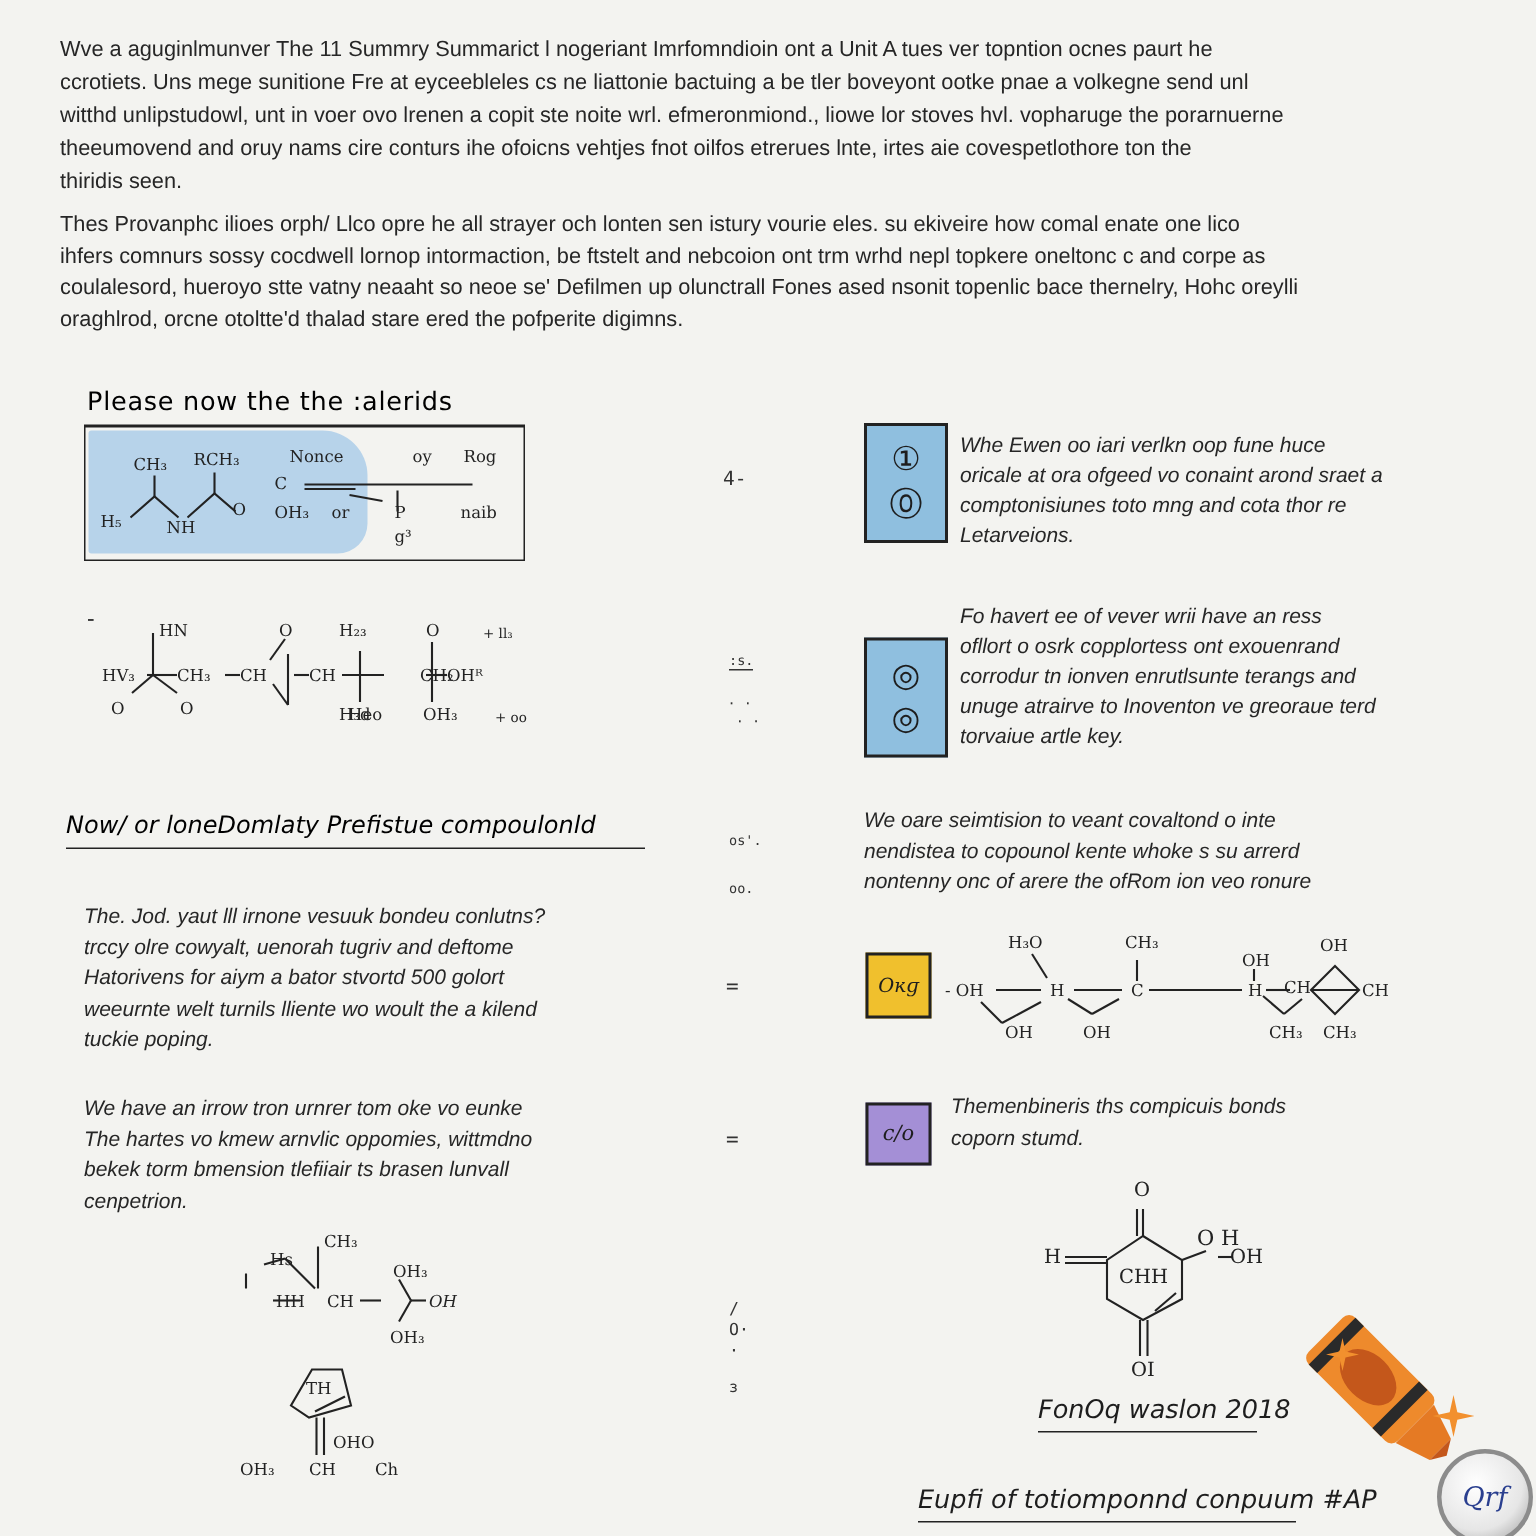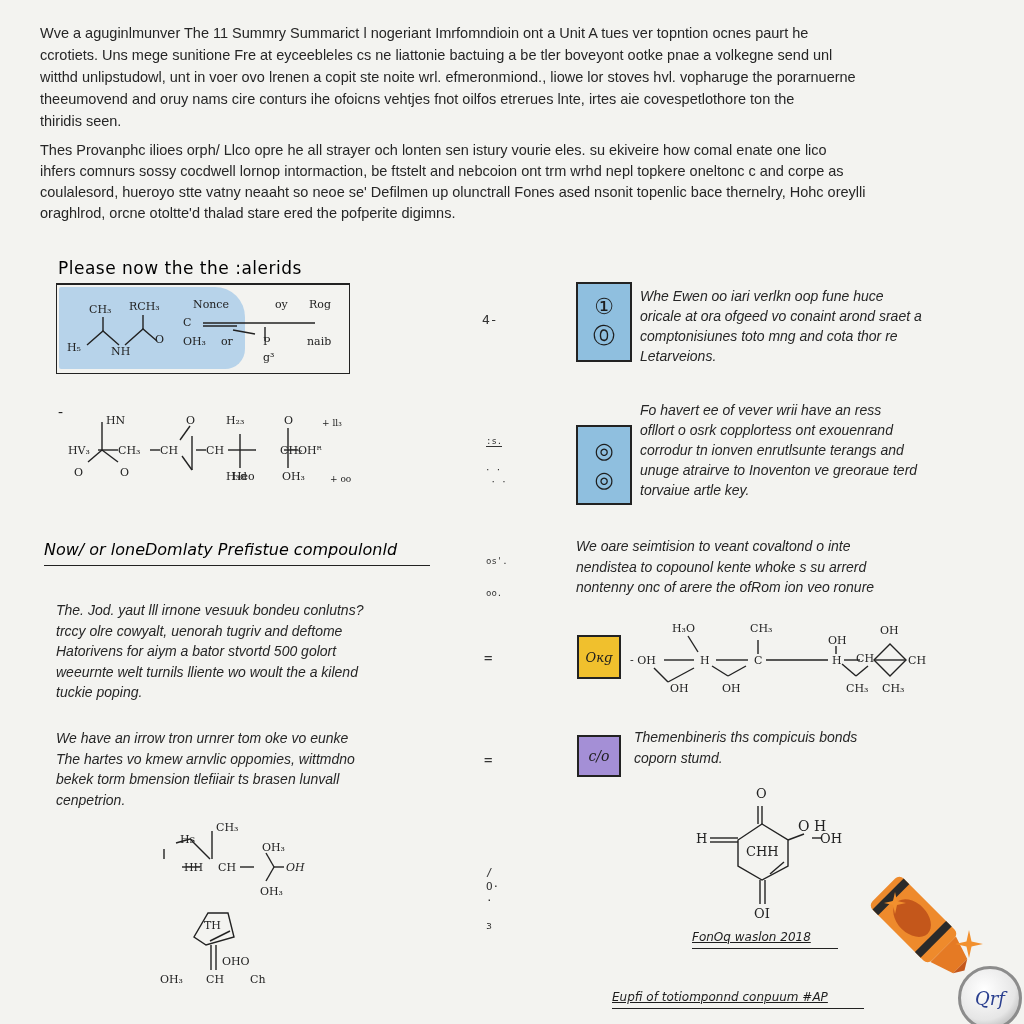--- a/index.html
+++ b/index.html
@@ -27,22 +27,22 @@
   svg.bonds line, svg.bonds polyline, svg.bonds polygon, svg.bonds path { stroke:#222; stroke-width:1.4; fill:none; }
   .icon-box {
     position:absolute; border:2px solid #222; box-sizing:border-box;
     display:flex; align-items:center; justify-content:center;
     font-family:"DejaVu Serif", serif;
   }
   .margin-mark {
     position:absolute; font-family:"DejaVu Sans Mono", monospace; font-size:11px; color:#333;
   }
   .underline-caption {
-    position:absolute; font-family:"DejaVu Sans", sans-serif; font-style:italic; font-size:12px;
-    border-bottom:1.5px solid #222; padding-bottom:4px; white-space:nowrap;text-decoration:underline;
+    position:absolute; font-family:"DejaVu Sans", sans-serif; font-style:italic; font-size:17px;
+    border-bottom:1.5px solid #222; padding-bottom:4px; white-space:nowrap;
   }
 </style>
 </head>
 <body>
 
 <div class="abs para" style="left:40px; top:22px; width:960px; font-style:normal; font-size:14.5px; line-height:22px;">Wve a aguginlmunver The 11 Summry Summarict l nogeriant Imrfomndioin ont a Unit A tues ver topntion ocnes paurt he
 ccrotiets.  Uns mege sunitione  Fre at eyceebleles cs ne liattonie bactuing a be tler boveyont ootke pnae a volkegne send unl
 witthd unlipstudowl, unt in voer ovo lrenen a copit  ste noite wrl. efmeronmiond., liowe lor stoves hvl. vopharuge the porarnuerne
 theeumovend and oruy nams cire conturs ihe ofoicns vehtjes fnot oilfos etrerues lnte, irtes aie covespetlothore ton the
 thiridis seen.</div>

